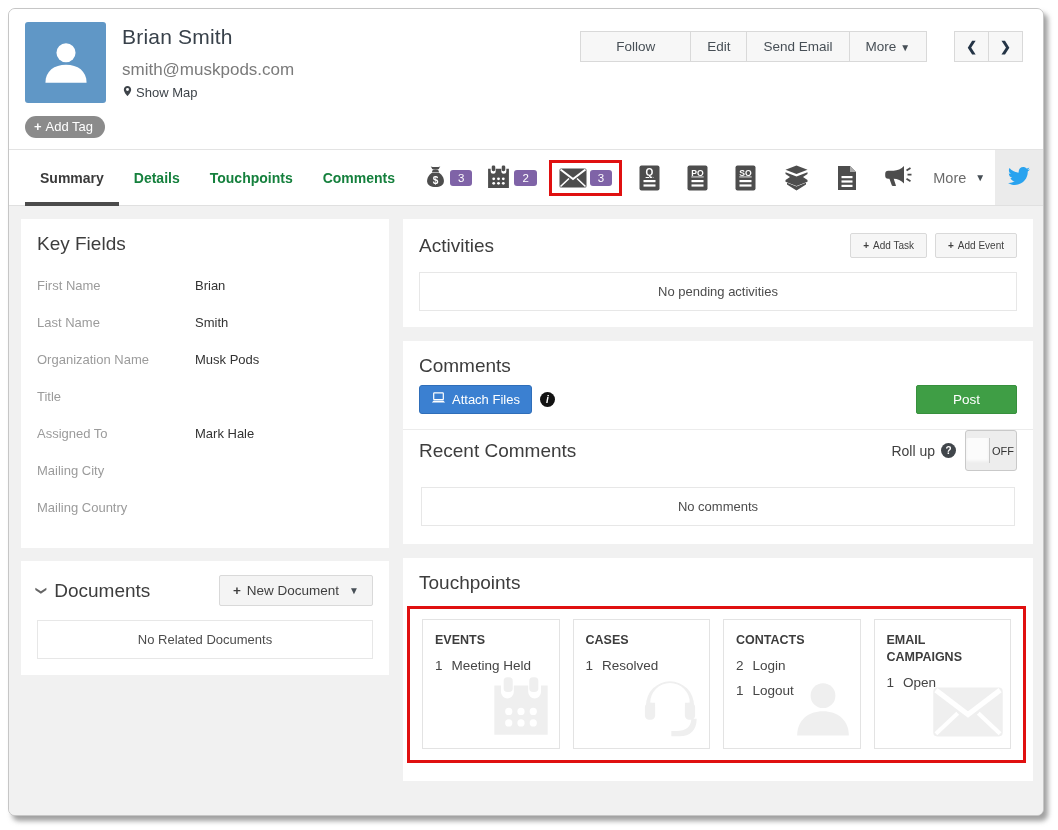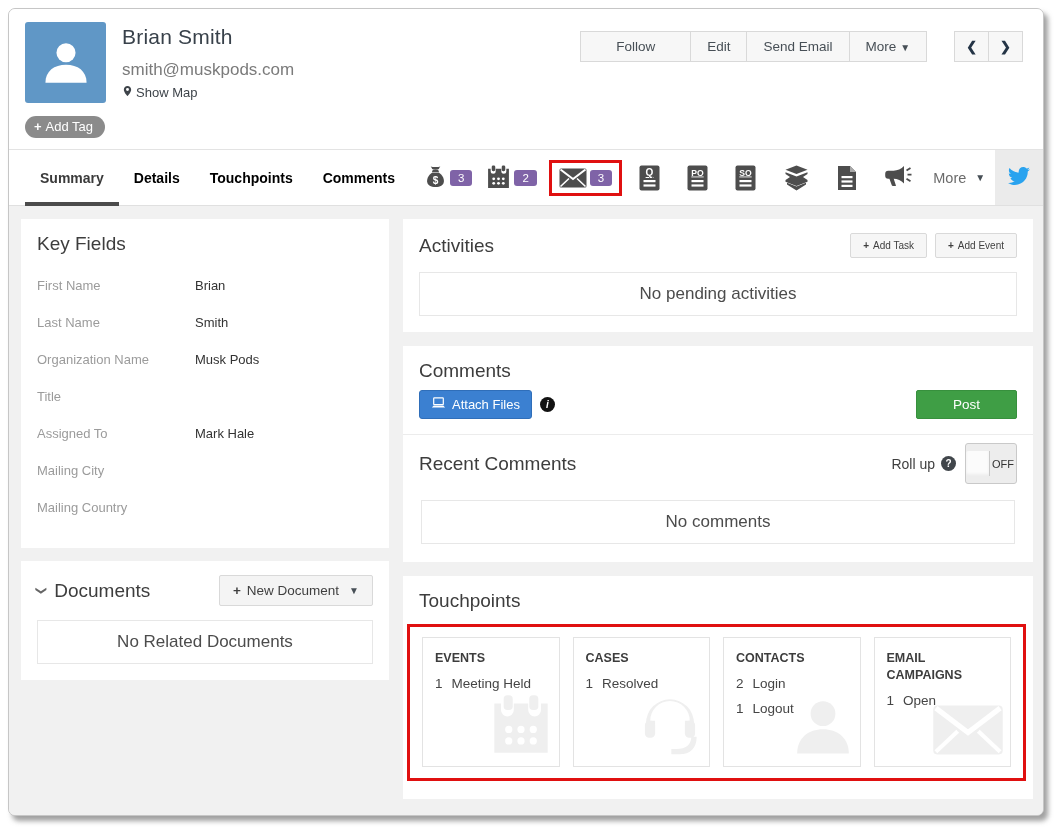--- a/index.html
+++ b/index.html
@@ -34,21 +34,21 @@
     padding:7px 16px; cursor:pointer; font-family:inherit; }
   .btn-group button + button{ margin-left:-1px; }
   .btn-follow{ padding:1px 35px !important; }
   .caret{ font-size:10px; color:#474f56; margin-left:4px; }
   .nav-arrows button{ padding:5px 11px 6px; font-weight:bold; color:#243446; font-size:13px; }
 
   
   .tabbar{ height:57px; background:#fff; border-top:1px solid #e3e3e3; border-bottom:1px solid #e0e0e0;
     display:flex; align-items:center; flex:none; position:relative; }
   .tab{ position:relative; height:100%; display:flex; align-items:center; padding:0 15px;
-    font-size:14px; font-weight:bold; color:#000000; cursor:pointer; }
+    font-size:14px; font-weight:bold; color:#15803d; cursor:pointer; }
   .tab:first-child{ margin-left:16px; }
   .tab.active{ color:#3a3a3a; }
   .tab.active::after{ content:""; position:absolute; left:0; right:0; bottom:-1px; height:4px; background:#4b4b4b; }
   .tab-icon-item{ display:flex; align-items:center; margin:0 7px; cursor:pointer; }
   .tab-icon-item svg{ display:block; }
   .count-badge{ background:var(--badge-purple,#7f63a7); color:#fff; font-size:11.5px;
     padding:2px 8px; border-radius:3px; margin-left:3px; }
   .red-annotation-inline{ border:3px solid var(--annotation-red,#e01010); padding:5px 7px; margin:0 5px;
     display:flex; align-items:center; }
   .tab-more{ margin:0 10px 0 14px; font-size:14.5px; color:#6b6b6b; cursor:pointer; display:flex; align-items:center; gap:5px;}
@@ -69,21 +69,21 @@
   .key-fields-panel{ padding-bottom:22px; }
 
   
   .doc-head{ display:flex; align-items:center; justify-content:space-between; }
   .doc-title-wrap{ display:flex; align-items:center; gap:8px; }
   .chev-down{ display:inline-block; transform:rotate(90deg); font-size:11px; color:#666; }
   .new-doc-btn{ background:#f4f4f4; border:1px solid #d9d9d9; border-radius:2px; color:#3f3f3f;
     font-size:13.5px; padding:7px 13px; cursor:pointer; font-family:inherit; display:flex; align-items:center; gap:6px;}
   .new-doc-btn b{ font-weight:bold; }
   .empty-box{ margin-top:14px; border:1px solid #e7e7e7; background:#fff; text-align:center;
-    padding:11px 8px; font-size:17px; color:#4c4c4c; }
+    padding:11px 8px; font-size:13px; color:#4c4c4c; }
 
   
   .panel-head{ display:flex; align-items:center; }
   .panel-head .panel-title{ margin-right:auto; }
   .small-btn{ background:#f6f6f6; border:1px solid #d9d9d9; border-radius:2px; color:#3f3f3f;
     font-size:10px; padding:6px 12px; cursor:pointer; font-family:inherit; margin-left:8px; }
   .small-btn b{ font-weight:bold; margin-right:4px; }
 
   
   .comment-box{ width:100%; margin-top:13px; height:48px; border:1px solid #c9c9c9; border-radius:3px;
@@ -91,21 +91,21 @@
   .comment-box::placeholder{ color:#9d9d9d; }
   .attach-row{ display:flex; align-items:center; margin-top:8px; }
   .attach-btn{ background:var(--attach-blue,#3b80d1); color:#fff; border:1px solid #2f6eb9; border-radius:3px;
     font-size:13px; padding:6px 11px; cursor:pointer; font-family:inherit; display:flex; align-items:center; gap:6px;justify-content:flex-end; }
   .info-dot{ width:15px; height:15px; border-radius:50%; background:#121212; color:#fff; font-size:10px;
     font-weight:bold; display:inline-flex; align-items:center; justify-content:center; margin-left:8px; font-style:italic; }
   .post-btn{ margin-left:auto; background:var(--post-green,#3f9e45); color:#fff; border:1px solid #37903d;
     border-radius:2px; font-size:13.5px; padding:6px 0; width:101px; cursor:pointer; font-family:inherit; }
   .comments-divider{ border:none; border-top:1px solid #ececec; margin:15px -16px 0; }
 
-  .recent-head{ display:flex; align-items:center; margin-top:8px; }
+  .recent-head{ display:flex; align-items:center; margin-top:0; }
   .recent-head .panel-title{ margin-right:auto; }
   .rollup-label{ font-size:14px; color:#3f3f3f; }
   .help-dot{ width:15px; height:15px; border-radius:50%; background:#41464b; color:#fff; font-size:10px;
     font-weight:bold; display:inline-flex; align-items:center; justify-content:center; margin:0 9px 0 6px; }
   .toggle{ position:relative; width:52px; height:41px; background:#ededed; border:1px solid #c9c9c9;
     border-radius:3px; cursor:pointer; overflow:hidden; display:flex; align-items:center; }
   .toggle .knob{ width:24px; height:25px; background:#fbfbfb; border-right:1px solid #c9c9c9;
     border-radius:2px 0 0 2px; box-shadow:inset 0 -2px 3px rgba(0,0,0,.06); }
   .toggle .state{ flex:1; text-align:center; font-size:11px; color:#333; }
   .no-comments-box{ margin:16px 2px 2px; }

